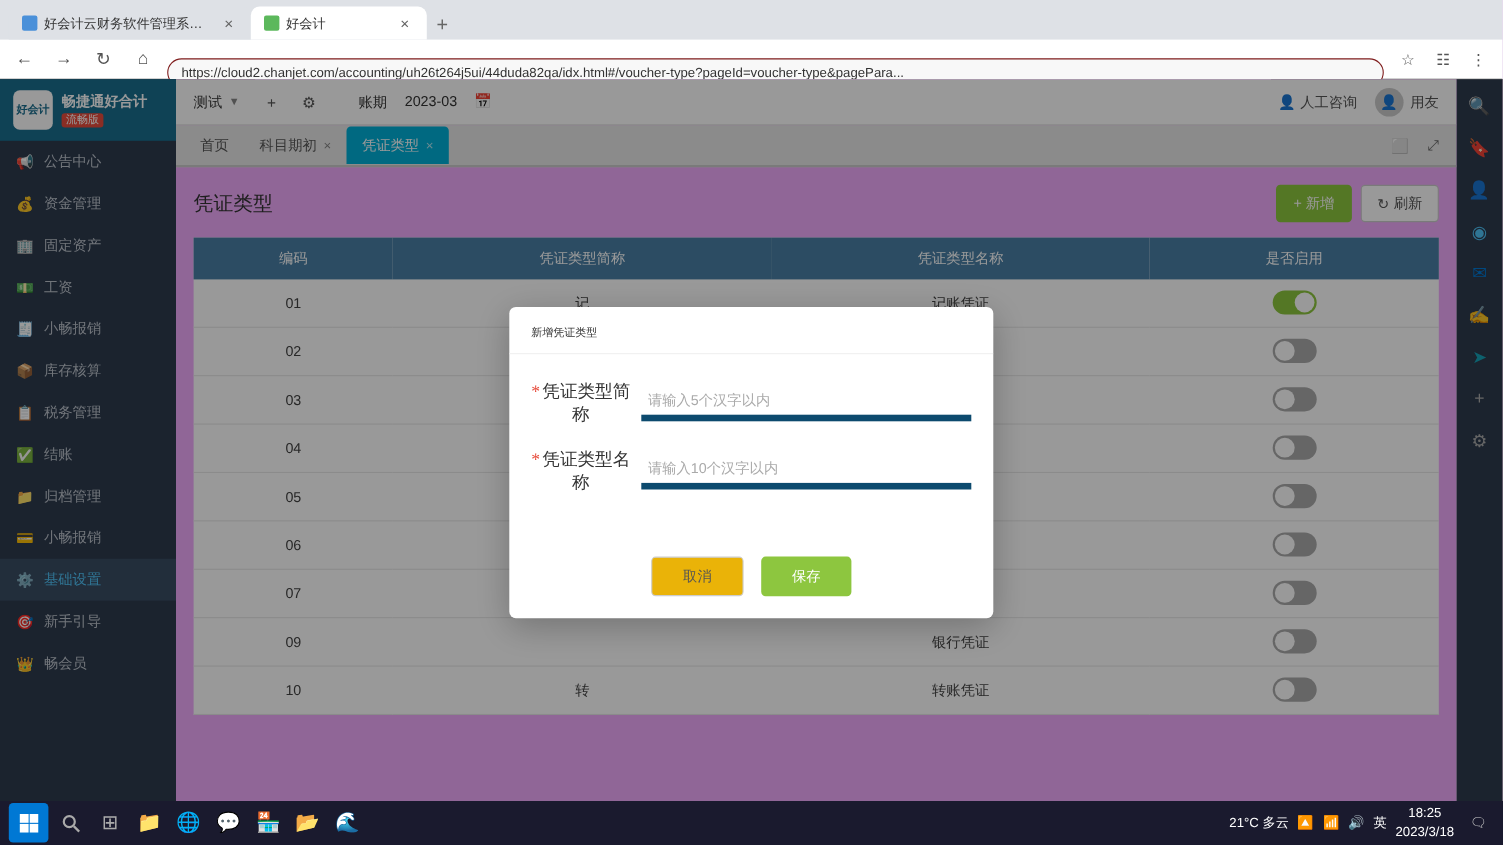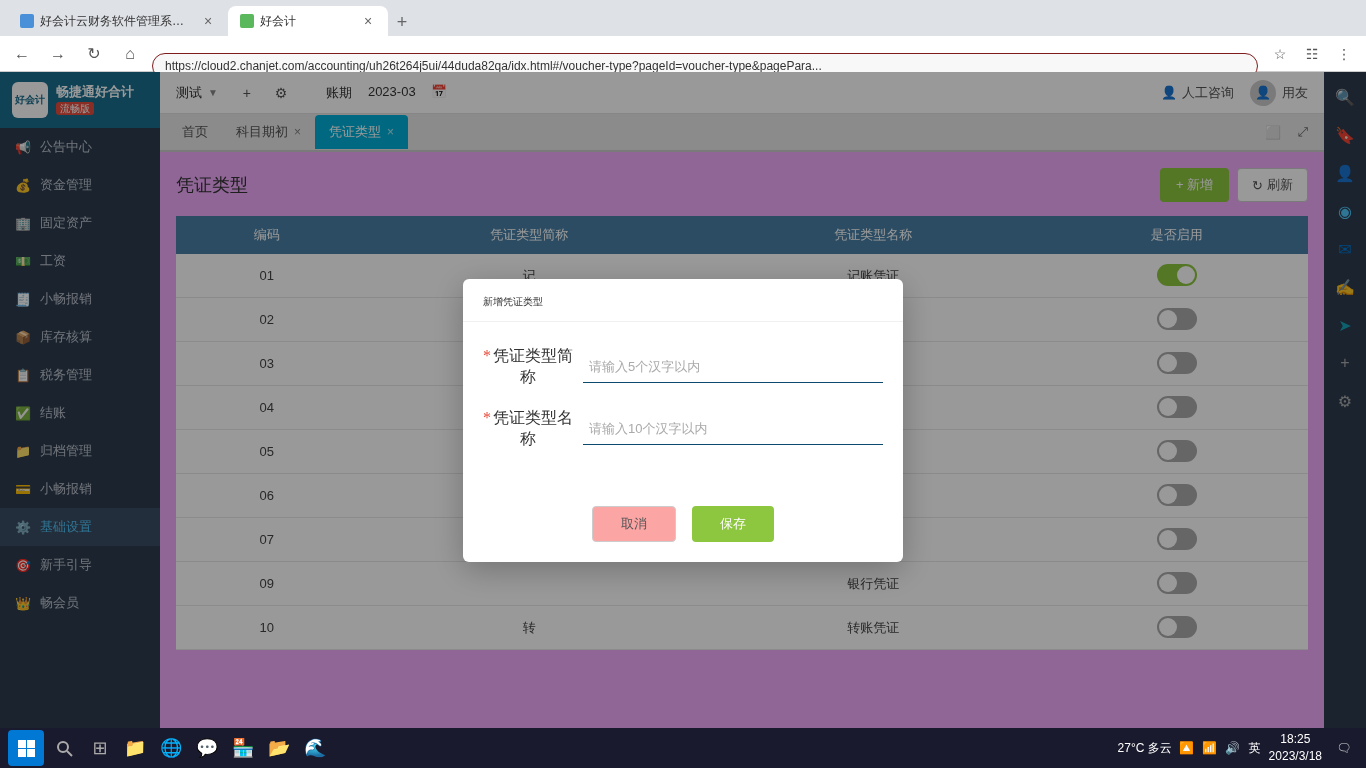--- a/index.html
+++ b/index.html
@@ -86,24 +86,24 @@
     
     .overlay { position: fixed; top: 72px; left: 0; right: 0; bottom: 0; background: rgba(0,0,0,0.4); z-index: 100; display: flex; align-items: center; justify-content: center; }
     
     
     .dialog { background: #fff; border-radius: 6px; width: 440px; box-shadow: 0 8px 32px rgba(0,0,0,0.25); overflow: hidden; }
     .dialog-header { padding: 16px 20px 12px; font-size: 10px; color: #333; font-weight: 500; border-bottom: 1px solid #f0f0f0; }
     .dialog-body { padding: 24px 20px; }
     .form-row { display: flex; align-items: center; margin-bottom: 20px; }
     .form-label { width: 100px; text-align: center; font-size: 16px; color: #333; padding-right: 10px; flex-shrink: 0; font-family: Liberation Serif, serif; }
     .form-label .required { color: #e74c3c; margin-right: 2px; }
-    .form-input { flex: 1; height: 32px; border: none; border-bottom: 1px solid #0c4a6e; outline: none; font-size: 13px; color: #333; padding: 0 6px; }
+    .form-input { flex: 1; height: 32px; border: none; border-bottom: 6px solid #0c4a6e; outline: none; font-size: 13px; color: #333; padding: 0 6px; }
     .form-input::placeholder { color: #aaa; }
     .dialog-footer { padding: 12px 20px 20px; display: flex; justify-content: center; gap: 16px; }
-    .btn-cancel { background: #fca5a5; color: #555; border: 1px solid #ccc; padding: 8px 28px; border-radius: 4px; cursor: pointer; font-size: 13px; }
+    .btn-cancel { background: #eab308; color: #555; border: 1px solid #ccc; padding: 8px 28px; border-radius: 4px; cursor: pointer; font-size: 13px; }
     .btn-save { background: #8dc63f; color: #fff; border: none; padding: 8px 28px; border-radius: 4px; cursor: pointer; font-size: 13px; }
 
     
     .taskbar { height: 40px; background: #1a1a2e; display: flex; align-items: center; padding: 0 8px; gap: 4px; position: fixed; bottom: 0; left: 0; right: 0; z-index: 200; }
     .taskbar-start { width: 36px; height: 36px; background: #0078d4; display: flex; align-items: center; justify-content: center; border-radius: 4px; cursor: pointer; }
     .taskbar-icon { width: 32px; height: 32px; display: flex; align-items: center; justify-content: center; cursor: pointer; border-radius: 4px; }
     .taskbar-right { margin-left: auto; display: flex; align-items: center; gap: 8px; color: #fff; font-size: 12px; }
     .taskbar-time { text-align: center; line-height: 1.4; }
     .taskbar-notif { width: 28px; height: 28px; display: flex; align-items: center; justify-content: center; cursor: pointer; color: #ccc; }
 
@@ -434,21 +434,21 @@
       </svg>
   </div>
   <div class="taskbar-icon" style="color:#aaa; font-size:18px;">⊞</div>
   <div class="taskbar-icon" style="font-size:18px;">📁</div>
   <div class="taskbar-icon" style="font-size:18px;">🌐</div>
   <div class="taskbar-icon" style="font-size:18px;">💬</div>
   <div class="taskbar-icon" style="font-size:18px;">🏪</div>
   <div class="taskbar-icon" style="font-size:18px;">📂</div>
   <div class="taskbar-icon" style="font-size:18px;">🌊</div>
   <div class="taskbar-right">
-    <span>27°C 多云</span>
+    <span>21°C 多云</span>
     <span>🔼</span>
     <span>📶</span>
     <span>🔊</span>
     <span>英</span>
     <div class="taskbar-time">
       <div>18:25</div>
       <div>2023/3/18</div>
     </div>
     <div class="taskbar-notif">🗨</div>
   </div>

